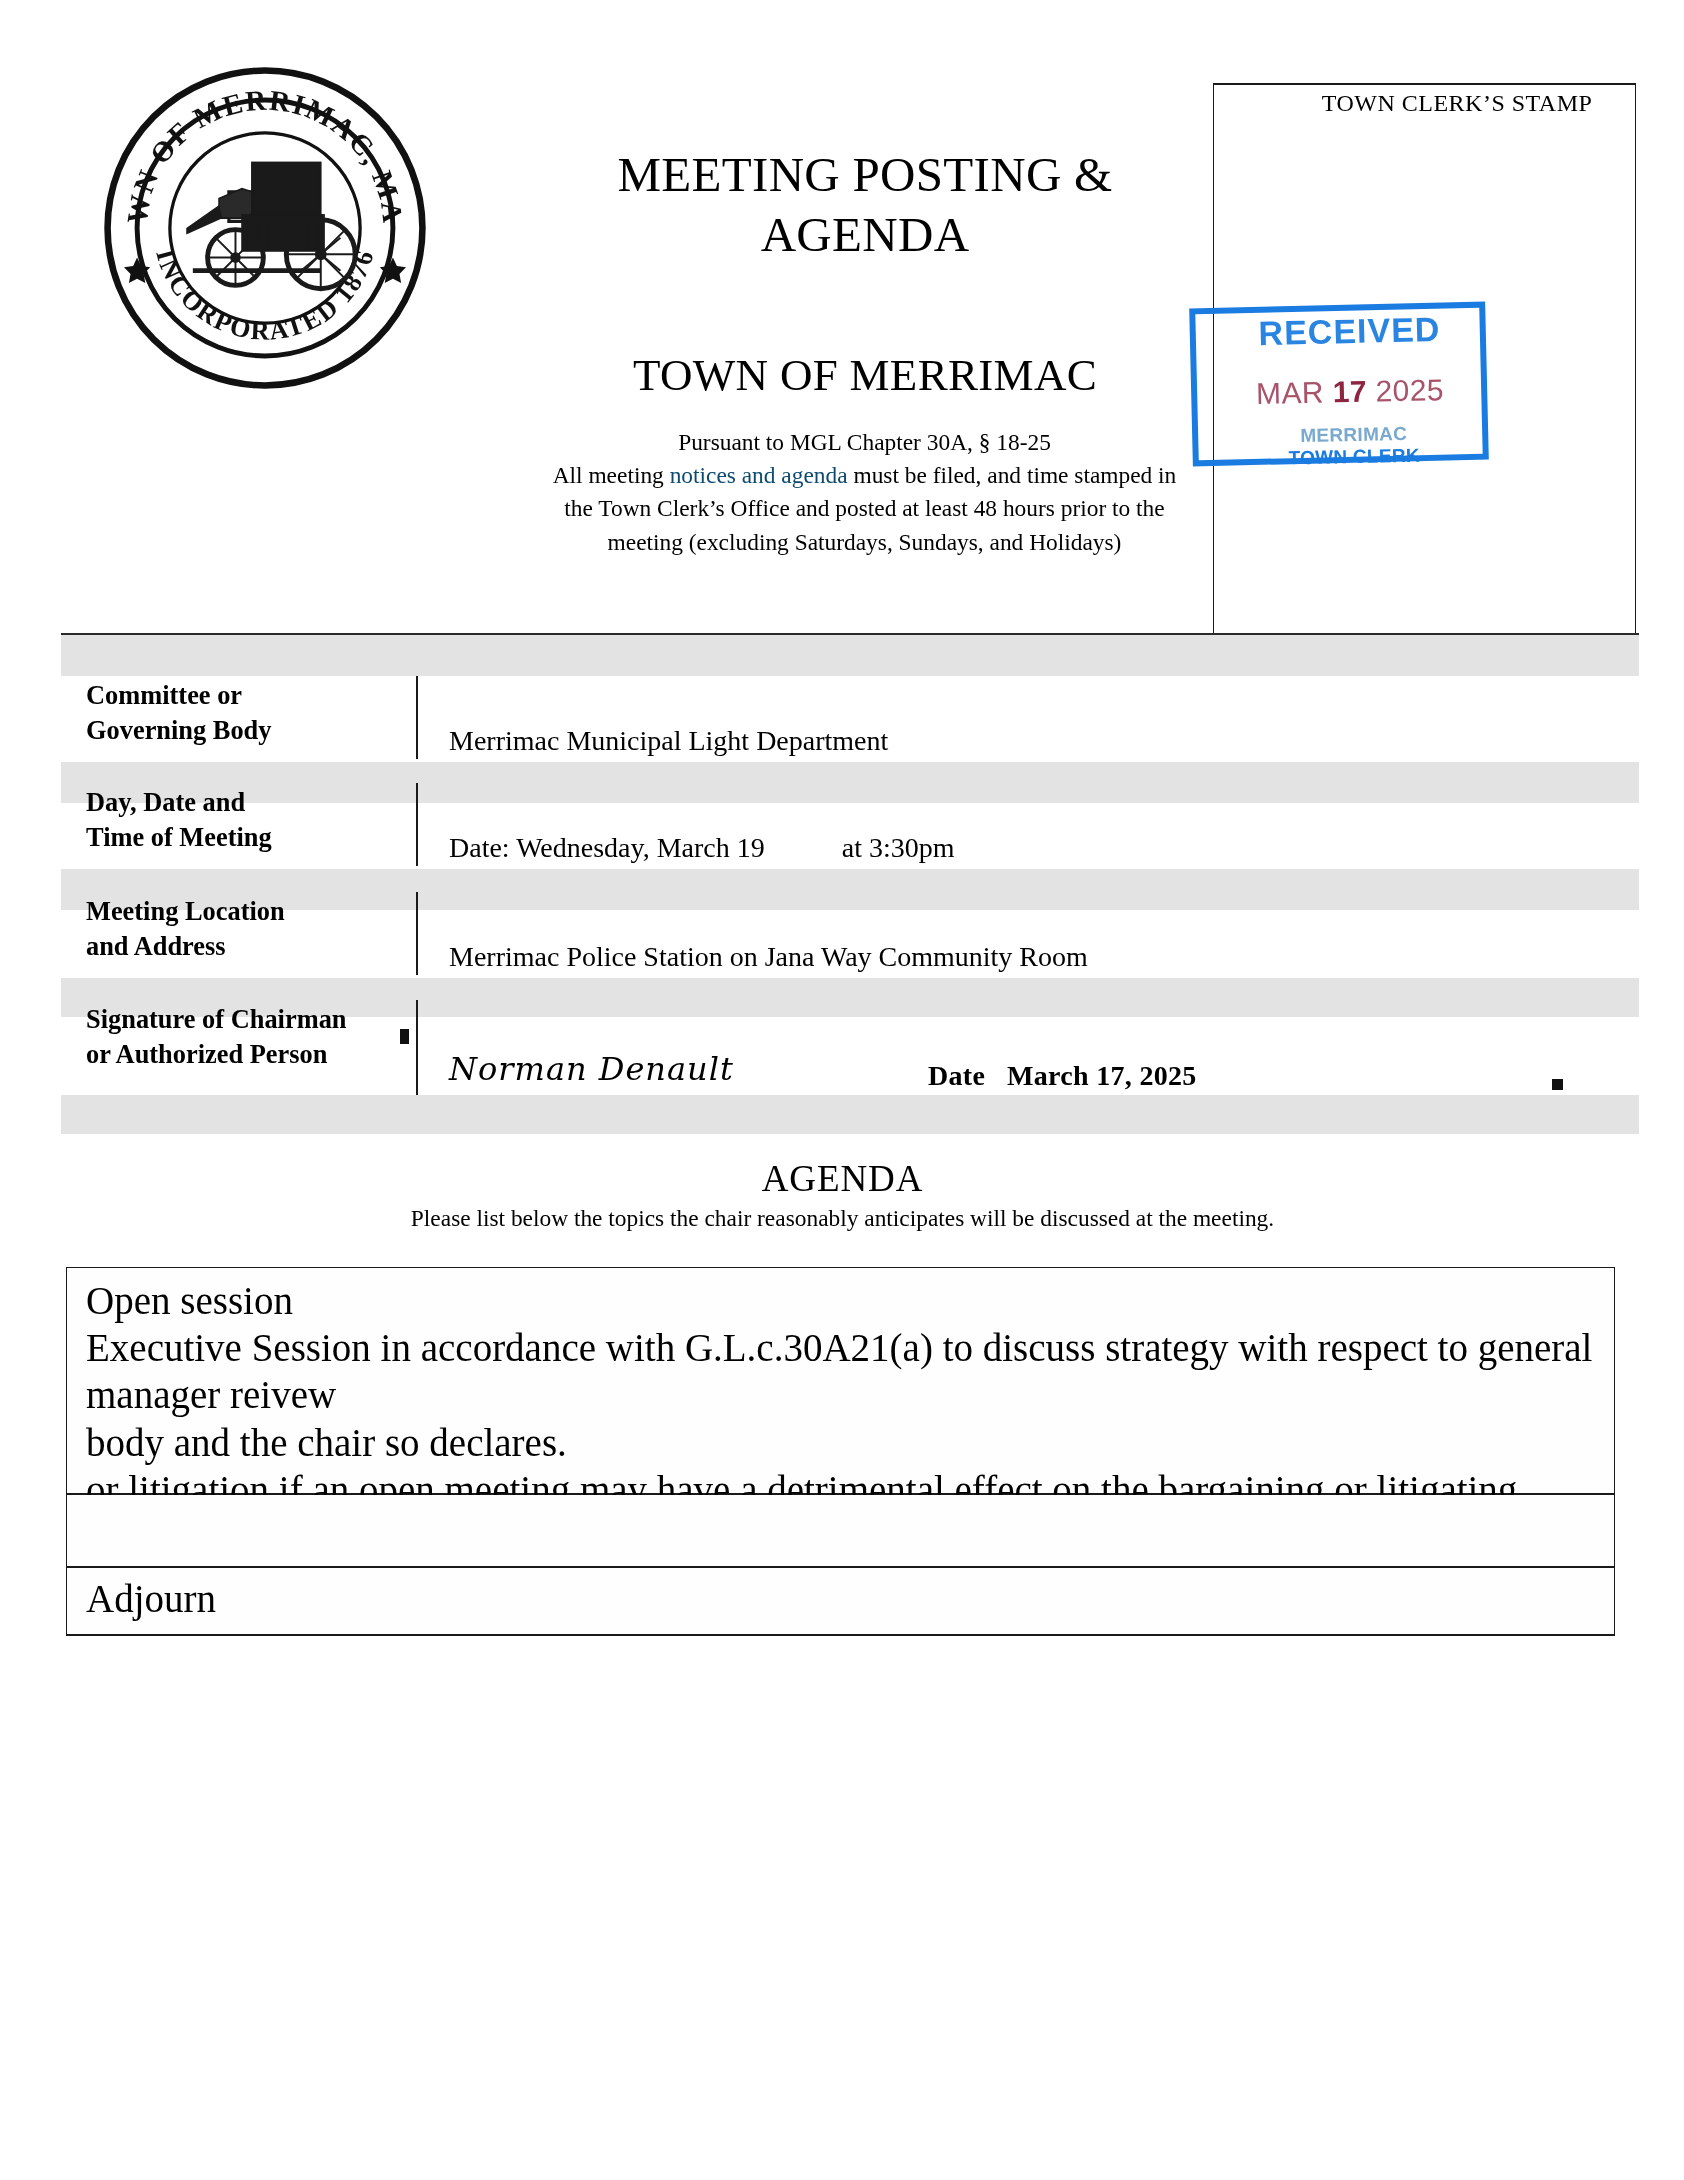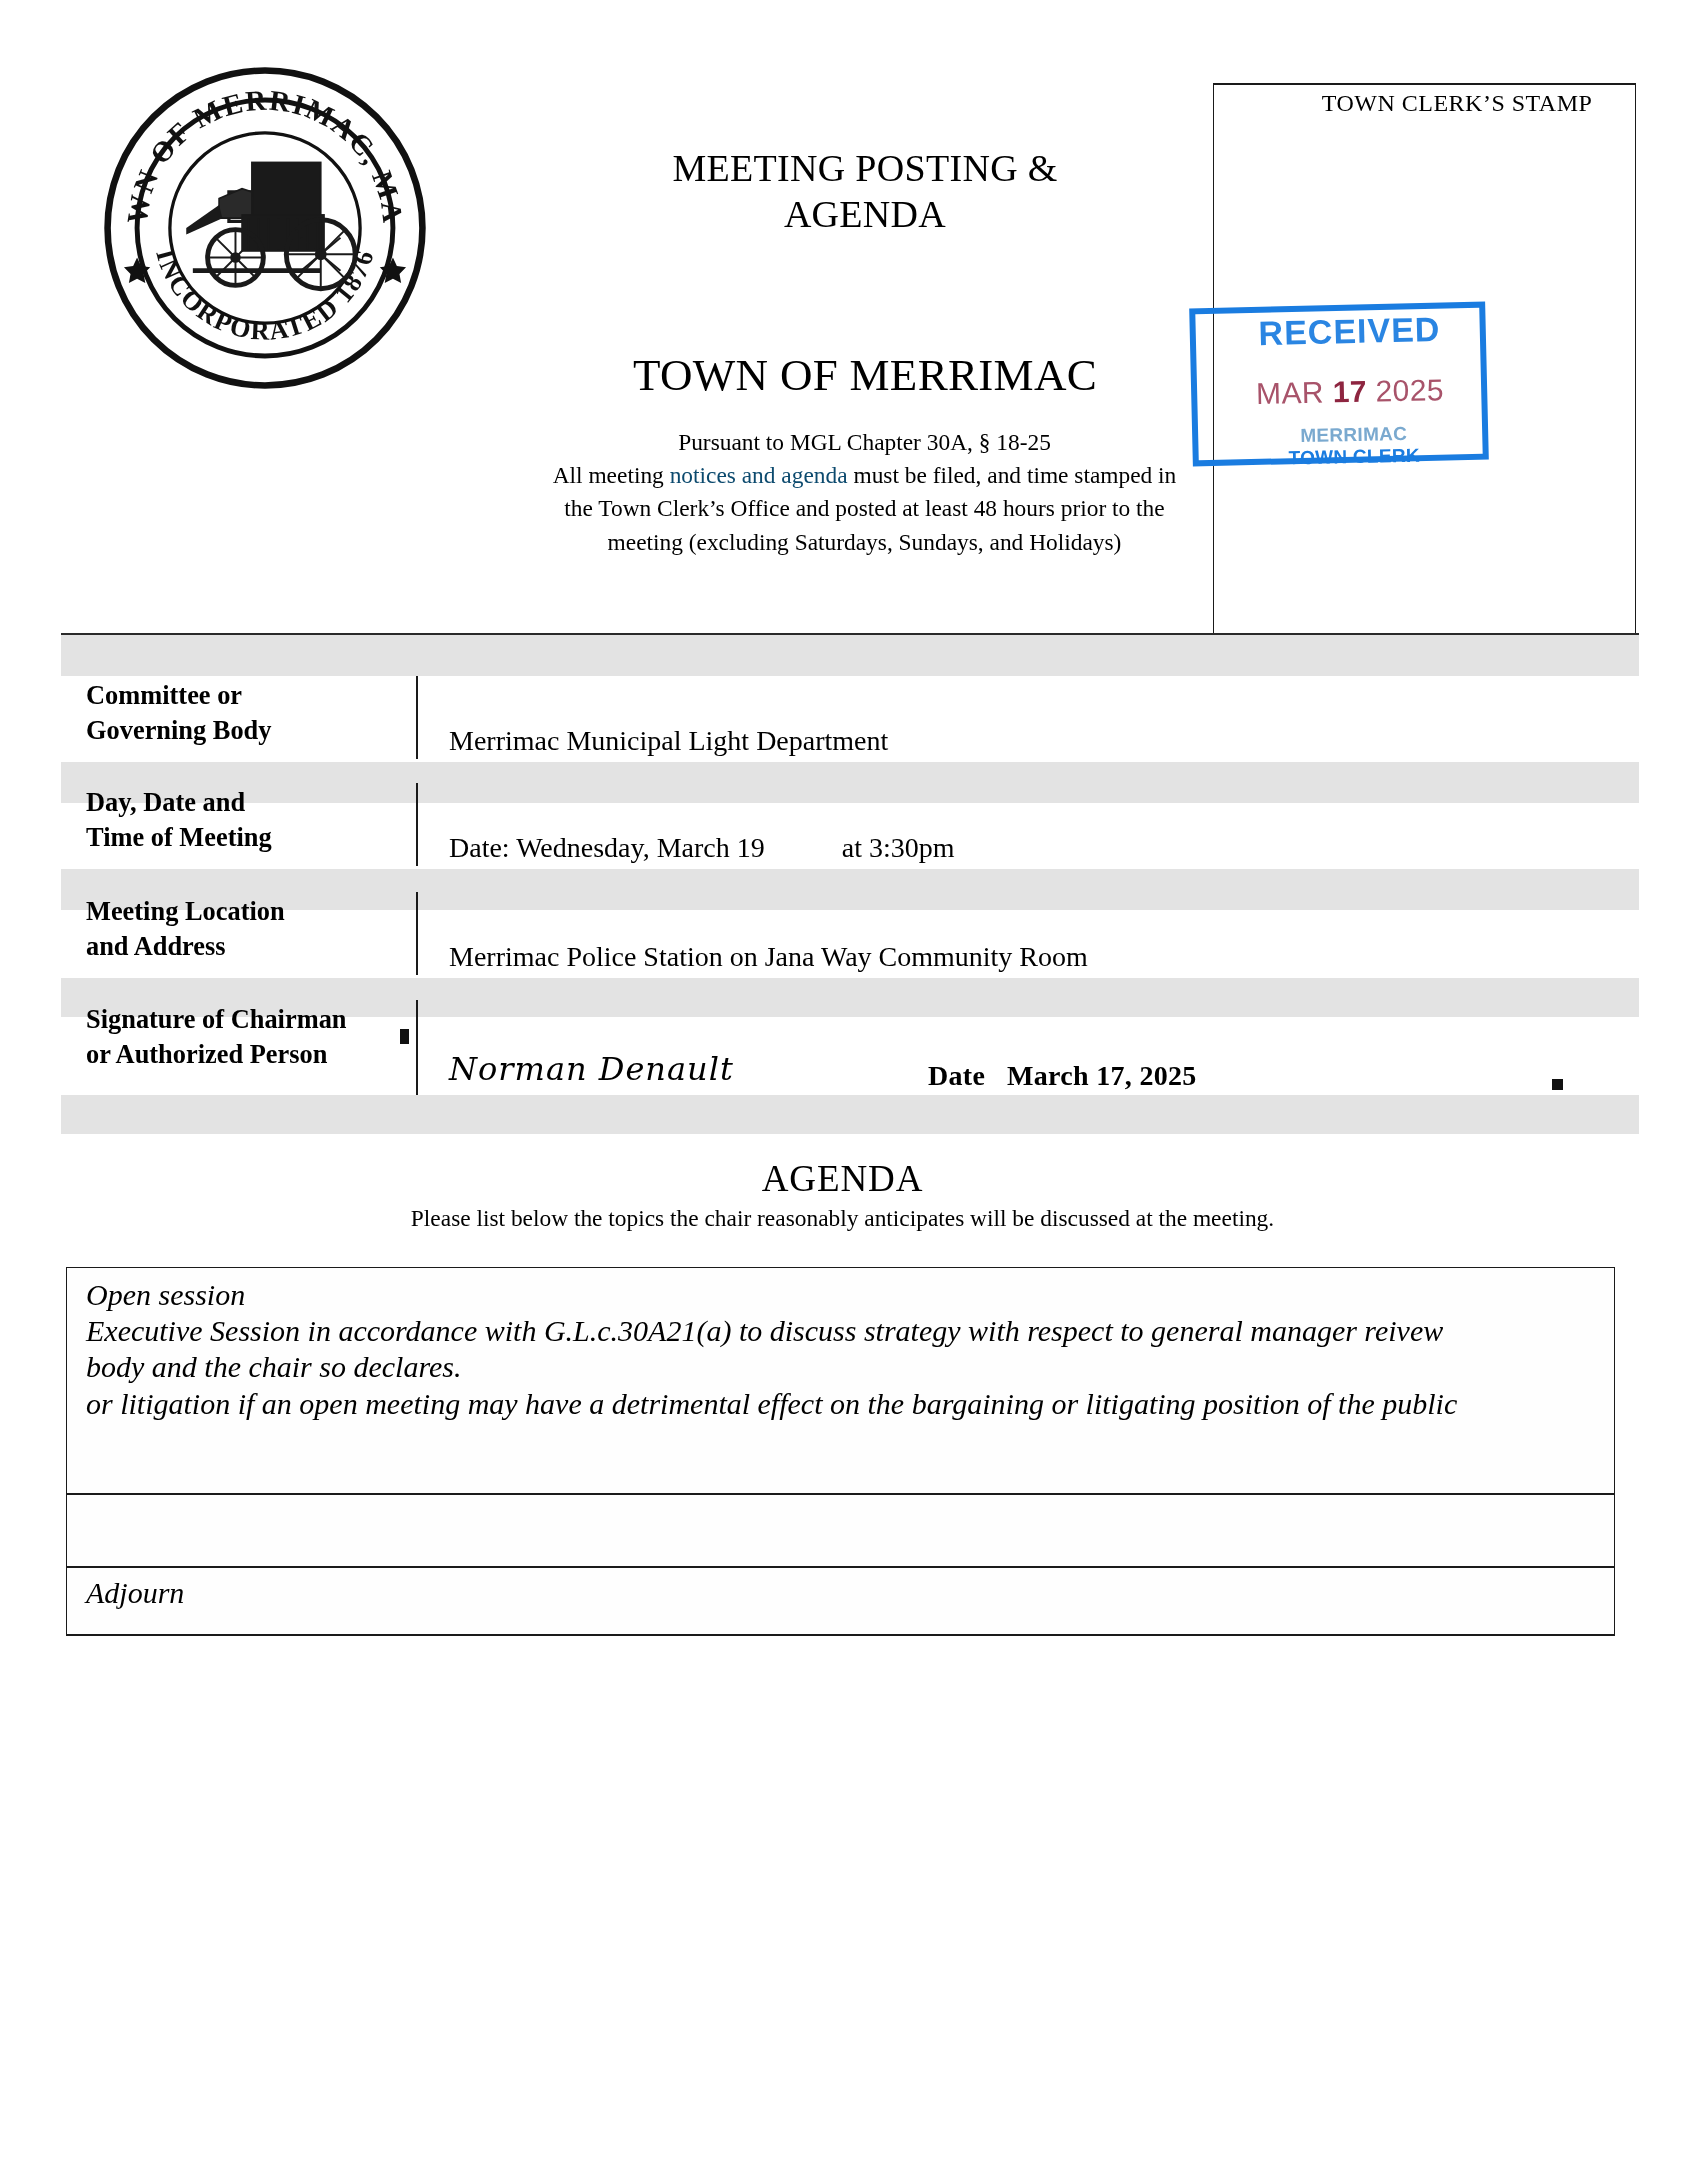--- a/index.html
+++ b/index.html
@@ -30,21 +30,21 @@
     height: 328px;
   }
   .seal svg { display: block; width: 100%; height: 100%; }
 
   .doc-title {
     position: absolute;
     left: 520px;
     top: 145px;
     width: 690px;
     text-align: center;
-    font-size: 38px;
+    font-size: 49px;
     line-height: 1.22;
     letter-spacing: 0.3px;
   }
   .doc-subtitle {
     position: absolute;
     left: 520px;
     top: 349px;
     width: 690px;
     text-align: center;
     font-size: 45px;
@@ -243,23 +243,22 @@
   .agenda-cell {
     position: relative;
     border: 1.7px solid #1a1a1a;
     border-bottom-width: 2.6px;
     box-sizing: border-box;
     background: #fefefe;
   }
   .agenda-cell + .agenda-cell { border-top: none; }
   .agenda-cell-body {
     padding: 8.5px 0 0 19px;
-    font-size: 30px;
+    font-size: 39px;
     line-height: 1.215;
-    font-style: italic;
   }
   .agenda-cell.main { height: 228px; }
   .agenda-cell.spacer { height: 73px; }
   .agenda-cell.adjourn { height: 68px; }
   .agenda-cell.adjourn .agenda-cell-body { padding-top: 6.8px; }
 </style>
 </head>
 <body>
 
 <div id="page">

